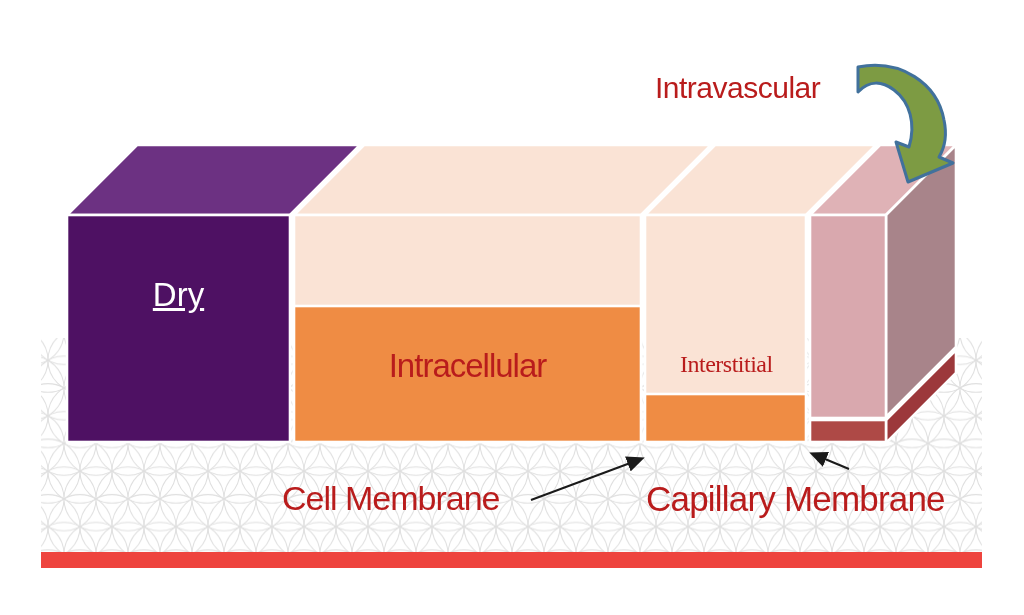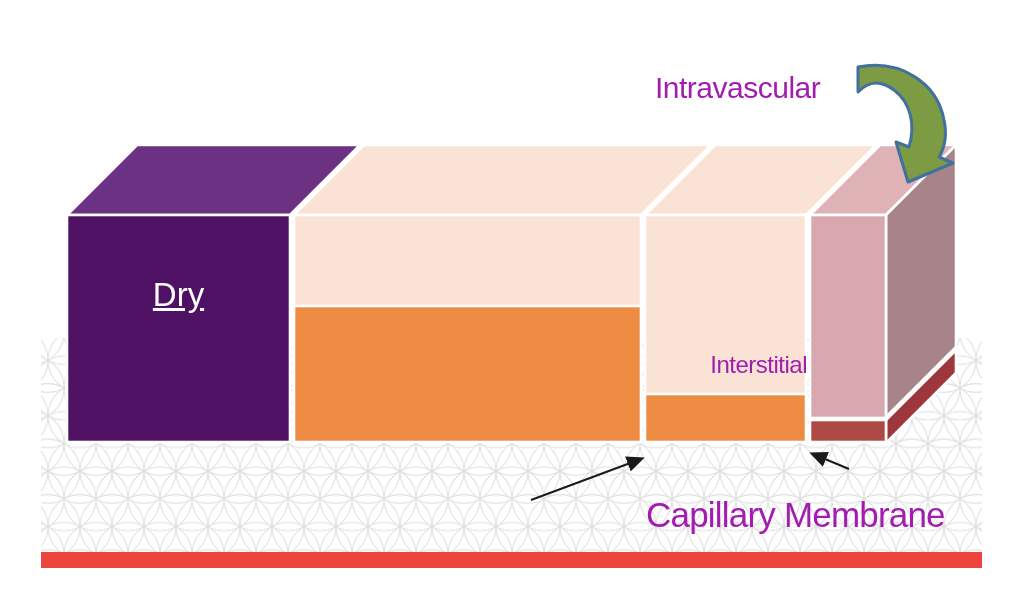--- a/index.html
+++ b/index.html
@@ -1,29 +1,29 @@
 <!DOCTYPE html>
 <html><head>
 <meta charset="utf-8">
 <style>
   html,body{margin:0;padding:0;background:#ffffff;}
   body{width:1024px;height:615px;position:relative;overflow:hidden;
        font-family:"Liberation Sans", sans-serif;}
   .stage{position:absolute;inset:0;width:1024px;height:615px;}
   svg.diagram{position:absolute;left:0;top:0;}
-  .lbl{position:absolute;color:#a21caf;white-space:nowrap;}
+  .lbl{position:absolute;color:#b91c1c;white-space:nowrap;}
   .lbl-dryweight{left:67px;top:271px;width:223px;text-align:center;
       color:#ffffff;font-size:33px;line-height:47px;letter-spacing:0px;text-decoration:underline;}
   .lbl-intracellular{left:294px;top:347px;width:347px;text-align:center;
       font-size:33px;letter-spacing:-1px;}
-  .lbl-interstitial{left:646px;top:351px;width:161px;text-align:right;
-      font-size:24px;letter-spacing:-0.5px;}
+  .lbl-interstitial{left:680px;top:351px;width:161px;text-align:left;
+      font-size:24px;letter-spacing:-0.5px;font-family:Liberation Serif, serif;}
   .lbl-intravascular{left:655px;top:71px;font-size:30px;letter-spacing:-0.5px;}
   .lbl-cellmembrane{left:282px;top:479px;font-size:34px;letter-spacing:-1px;}
-  .lbl-capillarymembrane{left:646px;top:479px;font-size:35px;letter-spacing:-0.8px;margin-top:16px;}
+  .lbl-capillarymembrane{left:646px;top:479px;font-size:35px;letter-spacing:-0.8px;}
 </style>
 </head>
 <body>
 
 <div class="stage">
 
   <svg class="diagram" width="1024" height="615" viewBox="0 0 1024 615">
     <defs>
       <pattern id="flowerPattern" width="32" height="55.43" patternUnits="userSpaceOnUse">
         <g fill="none" stroke-width="1" stroke="#DFDFDF">
@@ -79,21 +79,23 @@
              L 909 147
              C 916 124 910 102 894 90
              C 882 81 869 80 858 92
              Z" stroke-width="3" stroke-linejoin="round" fill="#7D9B43" stroke="#41719C"></path>
   </svg>
 
   <div class="lbl lbl-dryweight">
     <div>Dry</div>
   </div>
 
+  <div class="lbl lbl-intracellular">Intracellular</div>
 
   <div class="lbl lbl-interstitial">Interstitial</div>
 
   <div class="lbl lbl-intravascular">Intravascular</div>
 
+  <div class="lbl lbl-cellmembrane">Cell Membrane</div>
 
   <div class="lbl lbl-capillarymembrane">Capillary Membrane</div>
 
 </div>
 
 </body></html>

